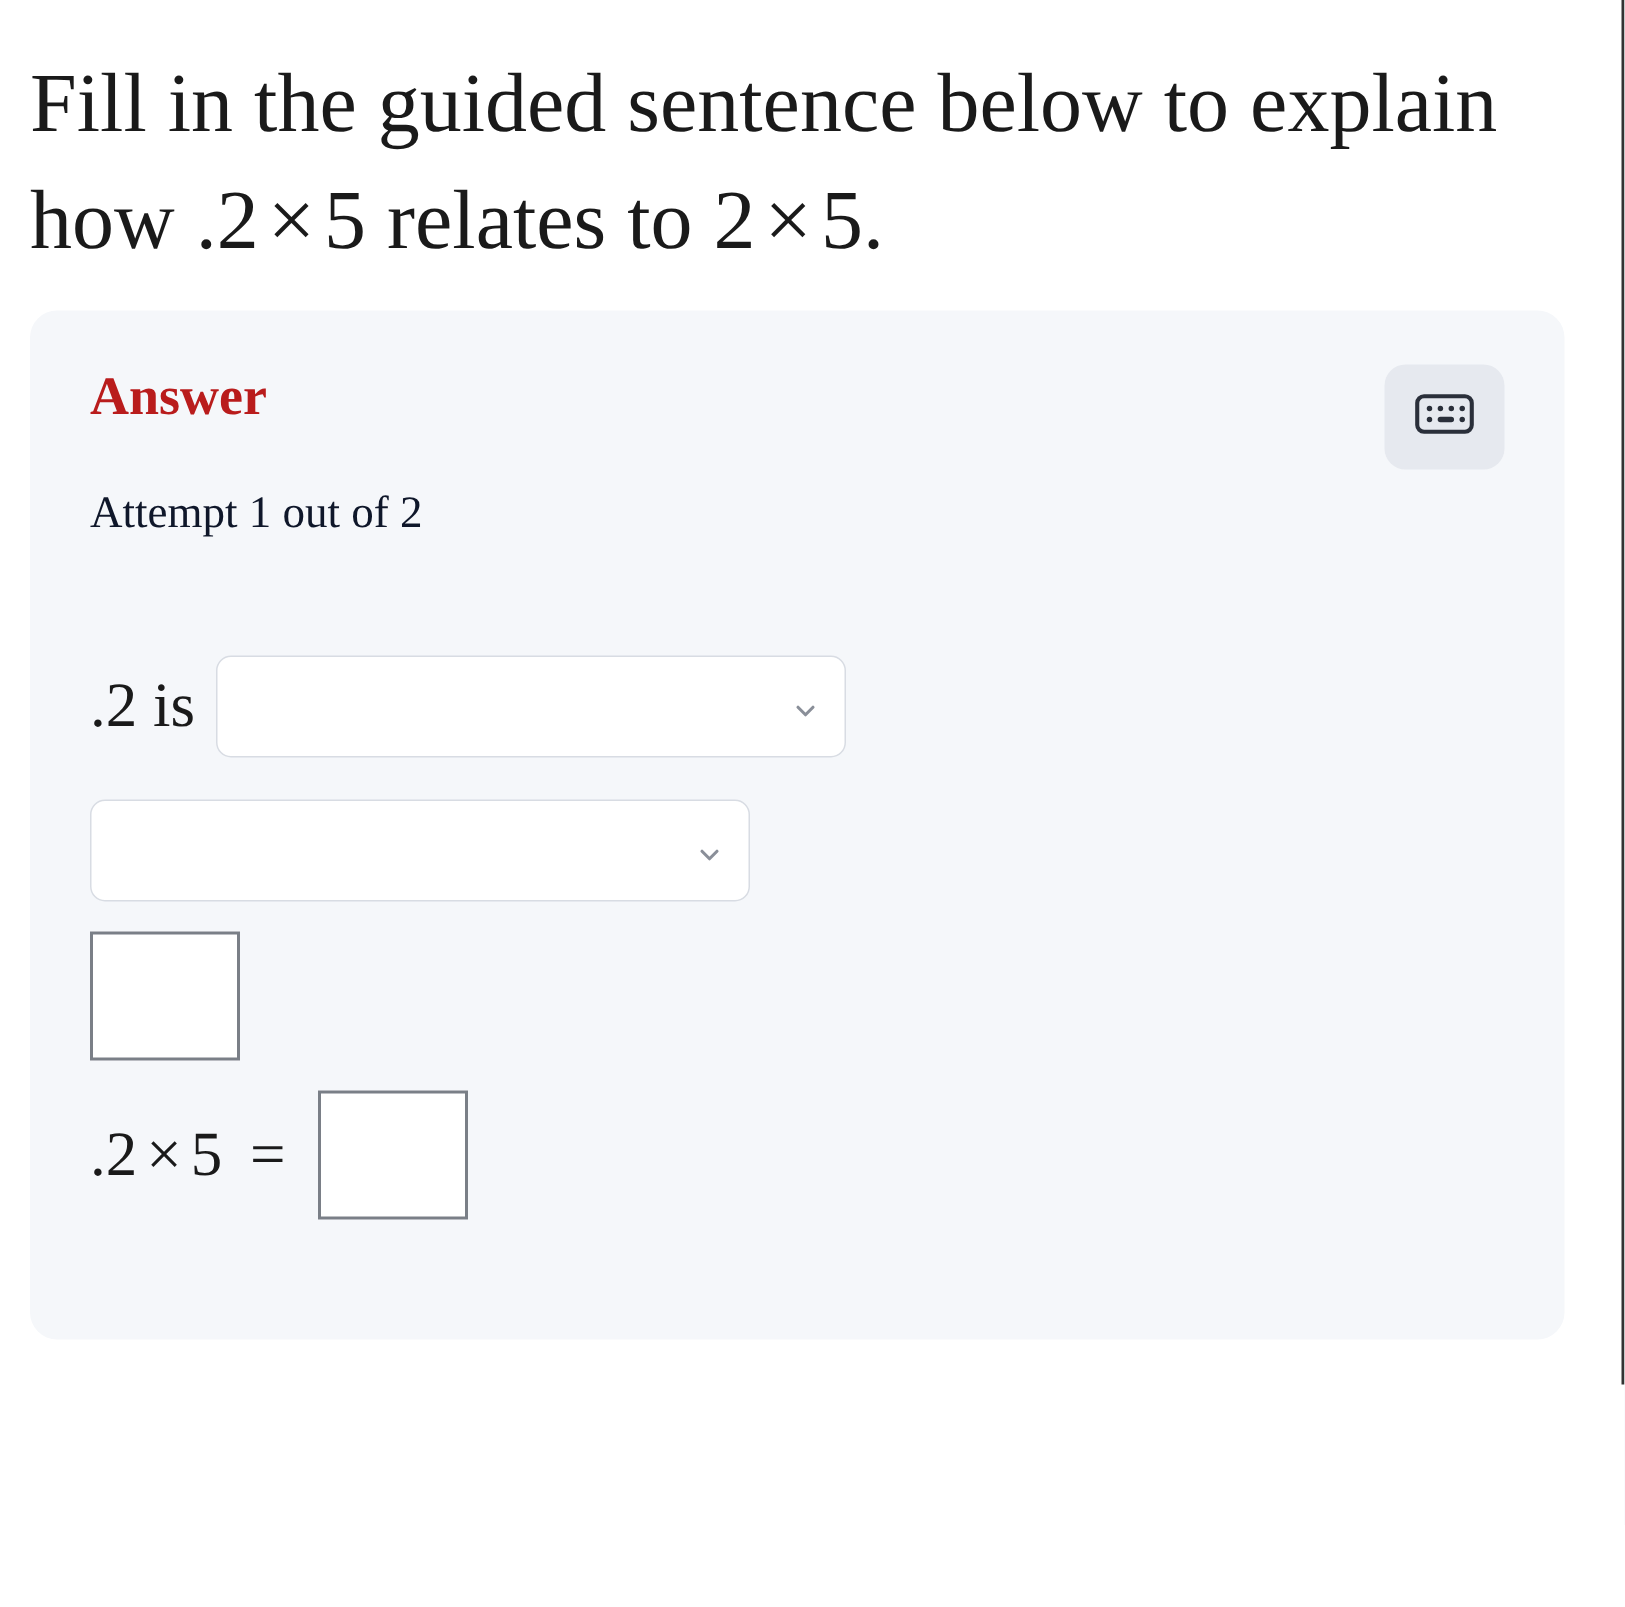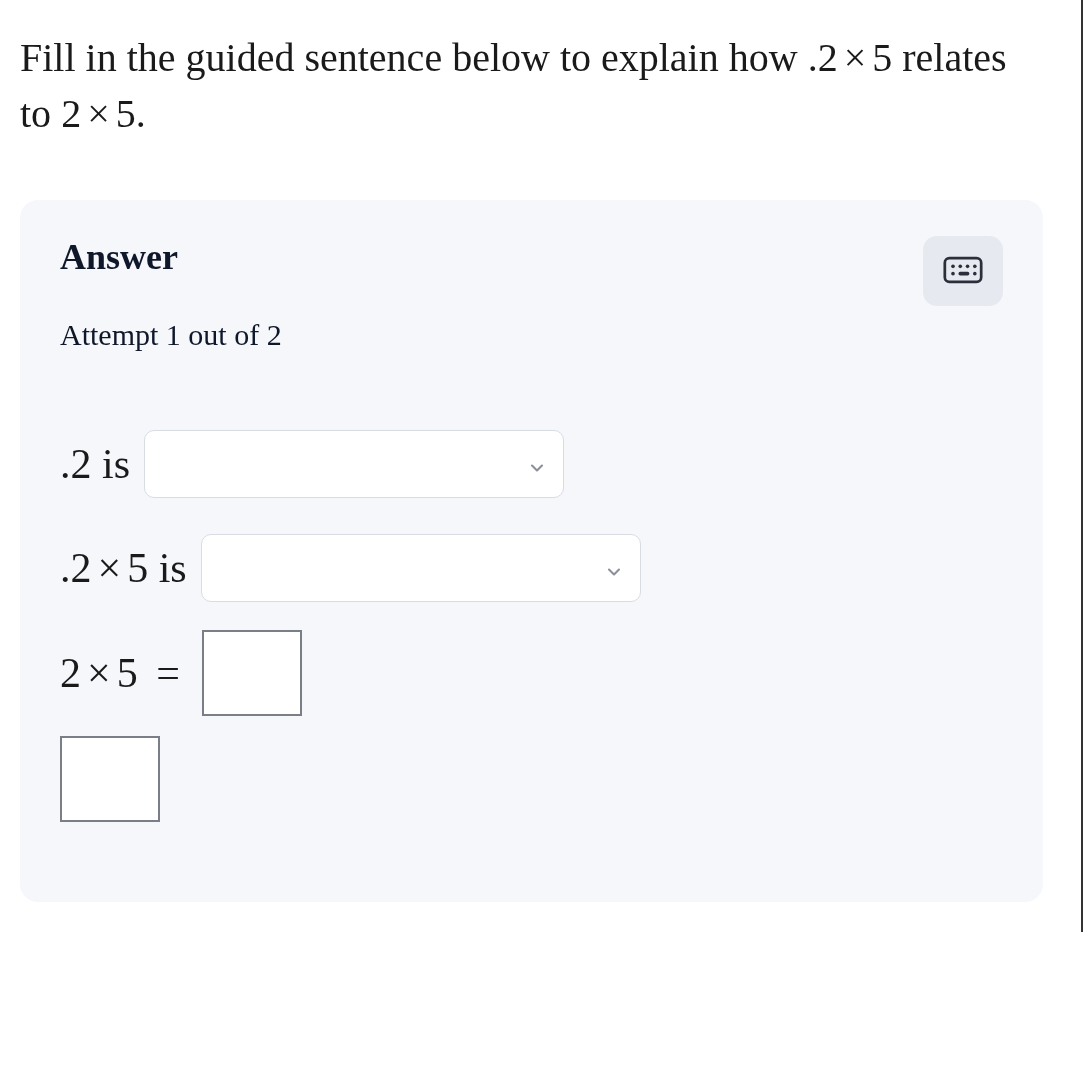--- a/index.html
+++ b/index.html
@@ -13,23 +13,23 @@
     }
     .page-border-right {
       position: absolute;
       top: 0;
       right: 0;
       width: 2px;
       height: 1071px;
       background: #333;
     }
     .question-text {
-      font-size: 40px;
+      font-size: 56px;
       line-height: 1.4;
-      margin-bottom: 58px;
+      margin-bottom: 20px;
       font-weight: 400;
       padding-right: 30px;
     }
     .math {
       font-family: Georgia, 'Times New Roman', serif;
     }
     .times {
       display: inline-block;
       padding: 0 6px;
     }
@@ -42,21 +42,21 @@
     .answer-header {
       display: flex;
       justify-content: space-between;
       align-items: flex-start;
       margin-bottom: 12px;
     }
     .answer-title {
       font-family: Georgia, serif;
       font-size: 36px;
       font-weight: 700;
-      color: #0f172a;
+      color: #b91c1c;
     }
     .attempt-text {
       font-family: Georgia, serif;
       font-size: 30px;
       color: #0f172a;
       margin-bottom: 70px;
     }
     .keyboard-button {
       background: #e6e9ef;
       border: none;
@@ -160,39 +160,36 @@
         <span></span>
         <span class="chevron">
           <svg viewBox="0 0 24 24" fill="none">
               <path d="M6 9l6 6 6-6" stroke-width="2.5" stroke-linecap="round" stroke-linejoin="round"></path>
             </svg>
         </span>
       </div>
     </div>
 
     <div class="sentence-row">
-      <span class="text-frag math">
-        <span>.2</span><span class="times">×</span><span>5 is</span>
-      </span>
       <div class="dropdown narrow">
         <span></span>
         <span class="chevron">
           <svg viewBox="0 0 24 24" fill="none">
               <path d="M6 9l6 6 6-6" stroke-width="2.5" stroke-linecap="round" stroke-linejoin="round"></path>
             </svg>
         </span>
       </div>
     </div>
 
     <div class="sentence-row">
-      <span class="text-frag math">
-        <span>2</span><span class="times">×</span><span>5</span>
-        <span style="padding:0 8px;">=</span>
-      </span>
       <span class="num-input"></span>
     </div>
 
     <div class="sentence-row">
+      <span class="text-frag math">
+        <span>.2</span><span class="times">×</span><span>5</span>
+        <span style="padding:0 8px;">=</span>
+      </span>
       <span class="num-input"></span>
     </div>
 
   </div>
 </div>
 
 </body></html>

